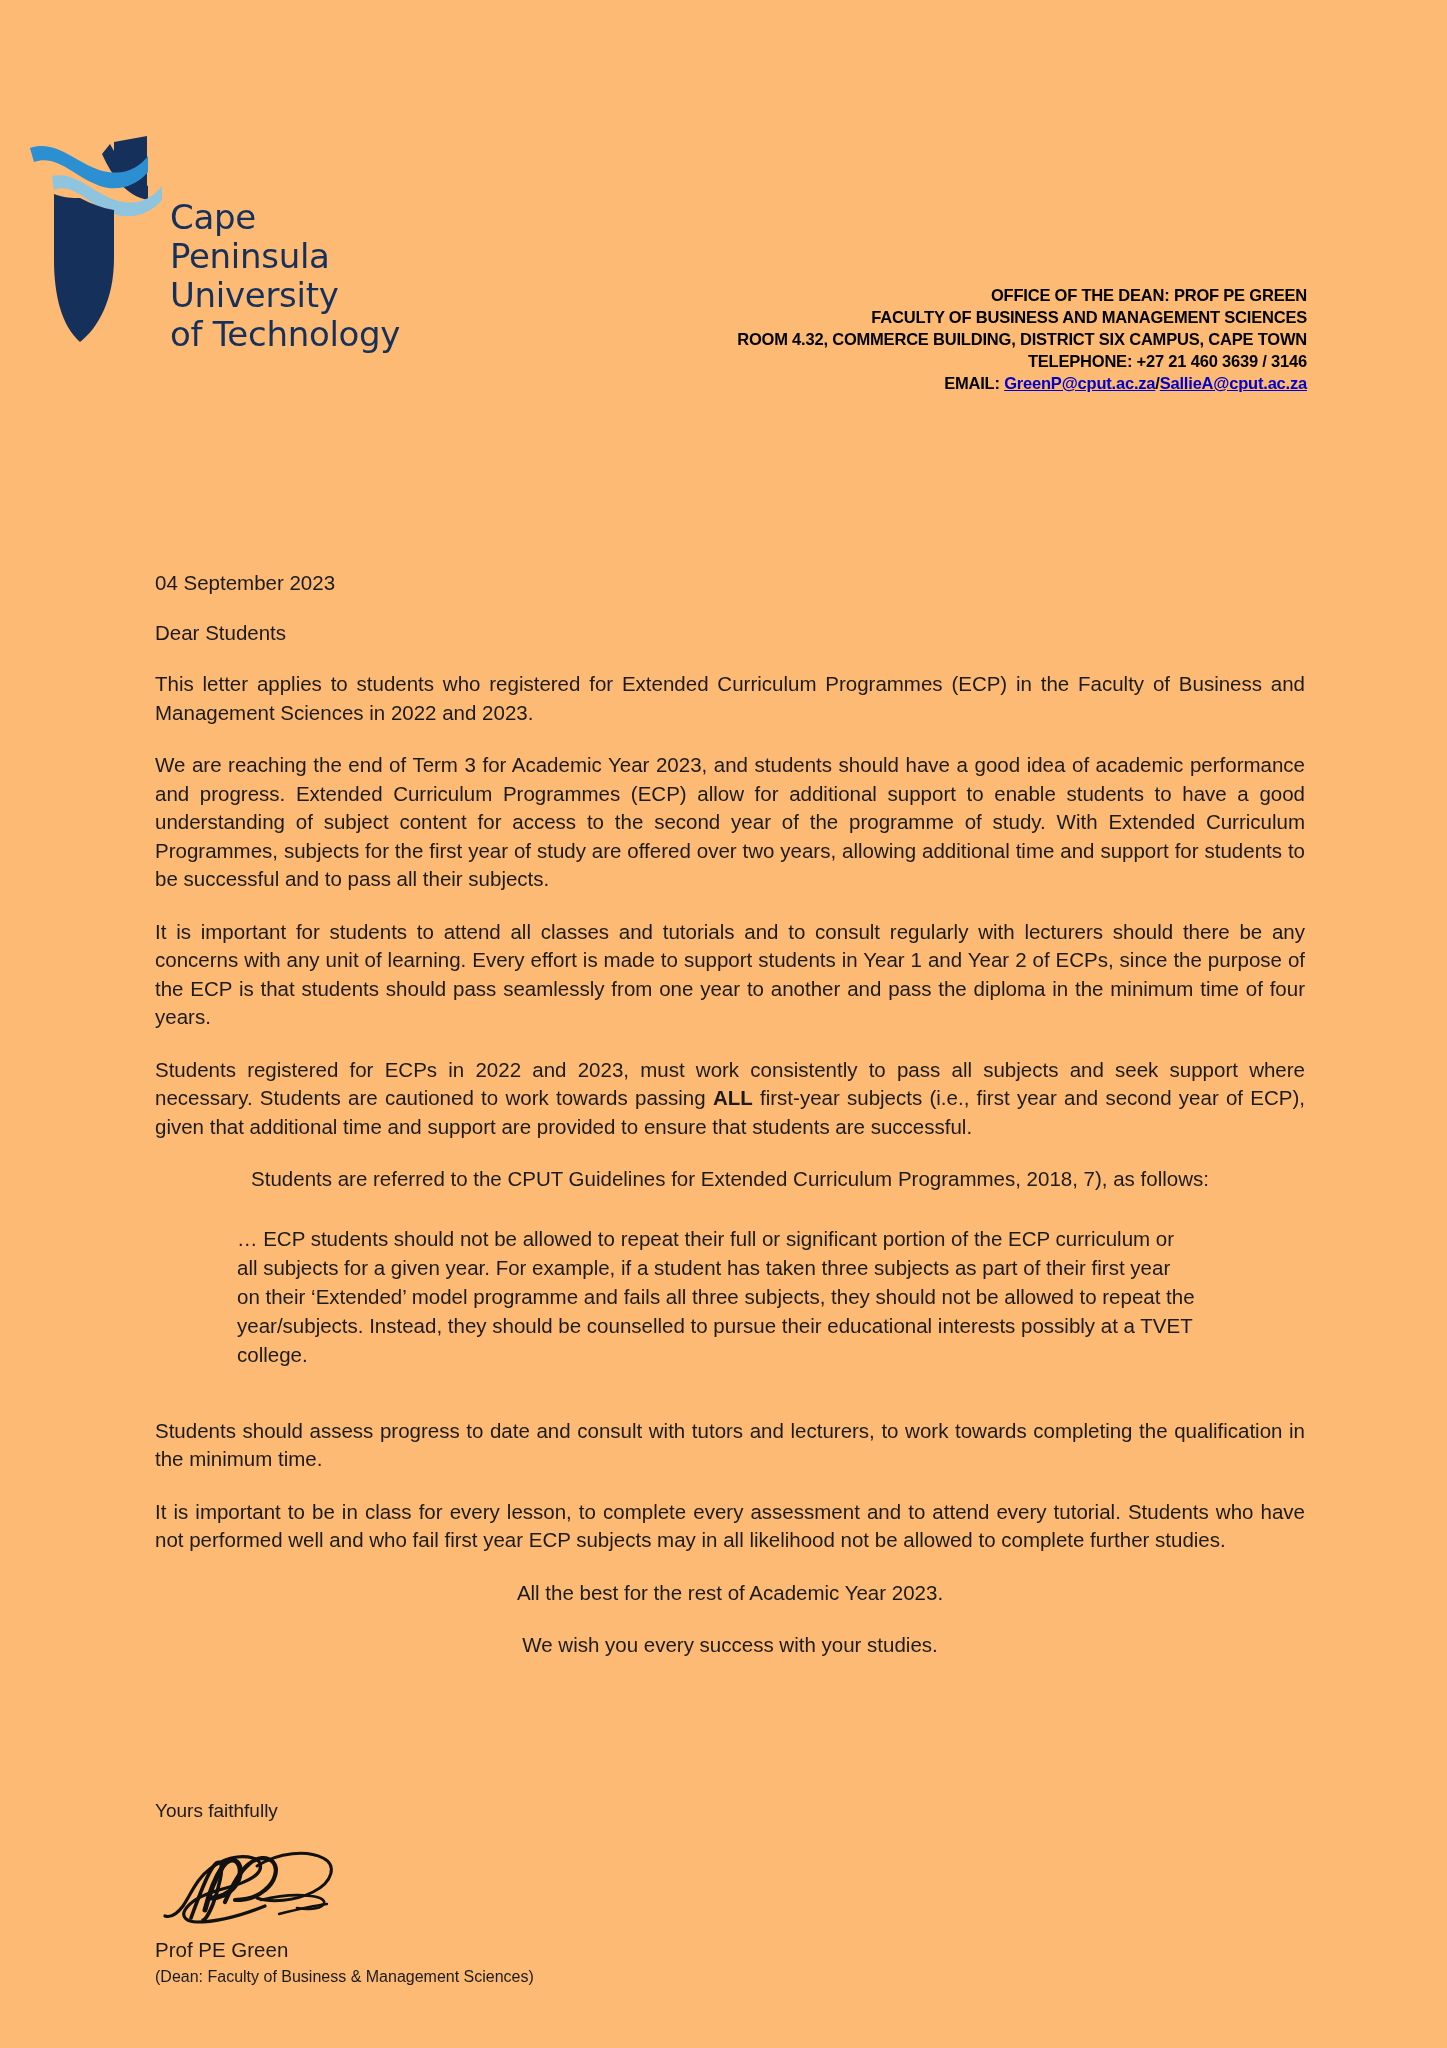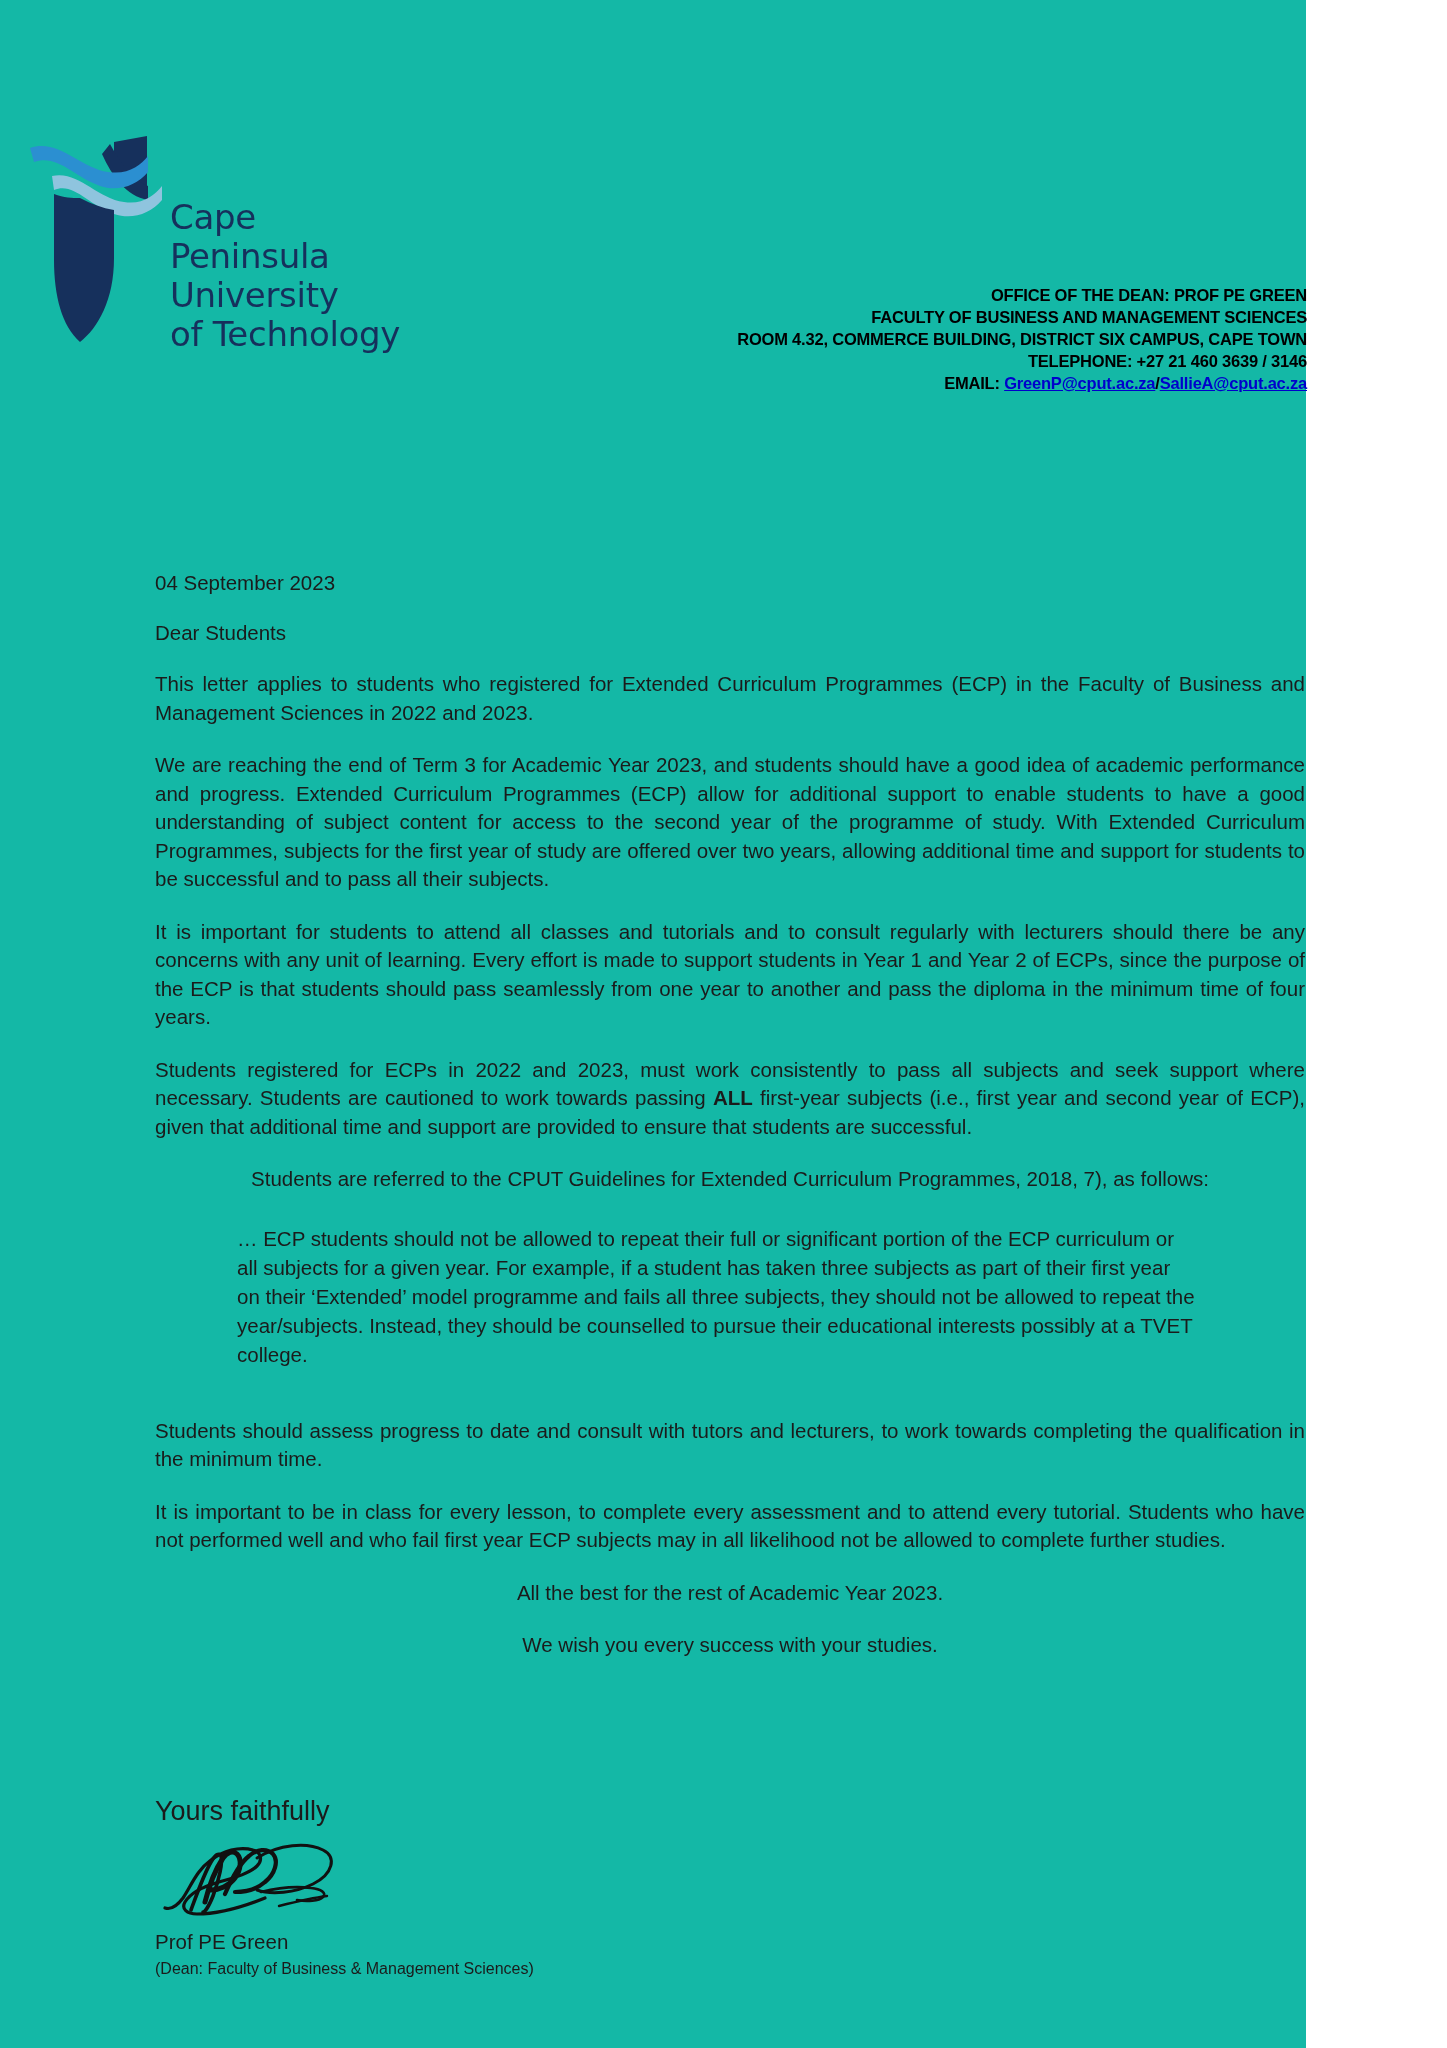--- a/index.html
+++ b/index.html
@@ -10,23 +10,23 @@
   body {
     width: 1447px;
     height: 2048px;
     font-family: "Liberation Sans", sans-serif;
     color: #000000;
     position: relative;
     overflow: hidden;
   }
   .page {
     position: relative;
-    width: 1306px;
+    width: 1447px;
     height: 2048px;
-    background: #14b8a6;
+    background: #fdba74;
   }
 
   
   .header {
     position: absolute;
     top: 128px;
     left: 0;
     width: 1447px;
     height: 310px;
   }
@@ -110,24 +110,24 @@
   b.strong { font-weight: bold; }
 
   
   .sig-wrap {
     position: absolute;
     left: 155px;
     top: 1798px;
     width: 700px;
   }
   .sig-salutation {
-    font-size: 27px;
+    font-size: 19px;
     line-height: 26px;
     color: #1b1b1b;
-    margin-bottom: 12px;
+    margin-bottom: 20px;
   }
   .sig-image {
     width: 230px;
     height: 88px;
     margin-left: 6px;
   }
   .sig-name {
     font-size: 20.5px;
     line-height: 27px;
     color: #1b1b1b;

